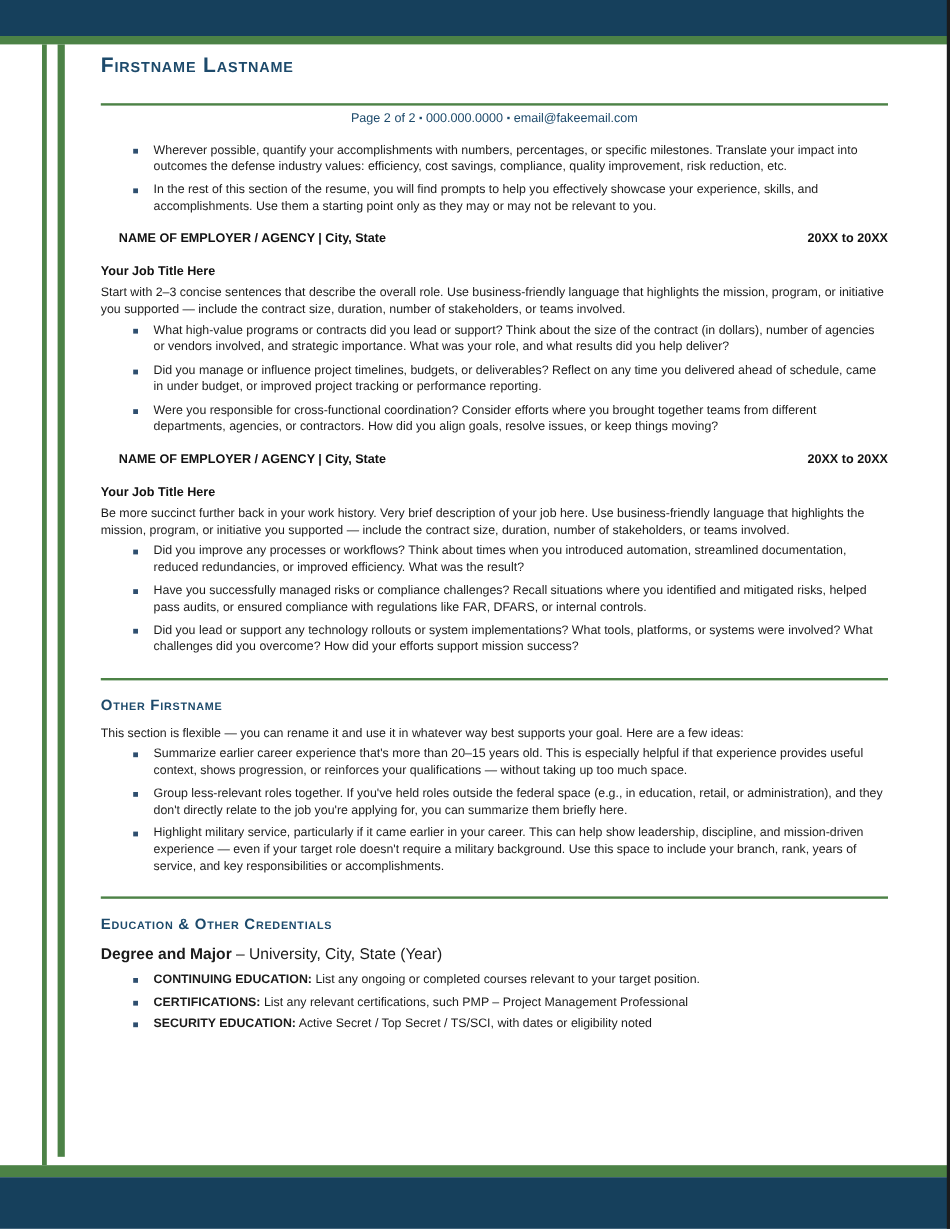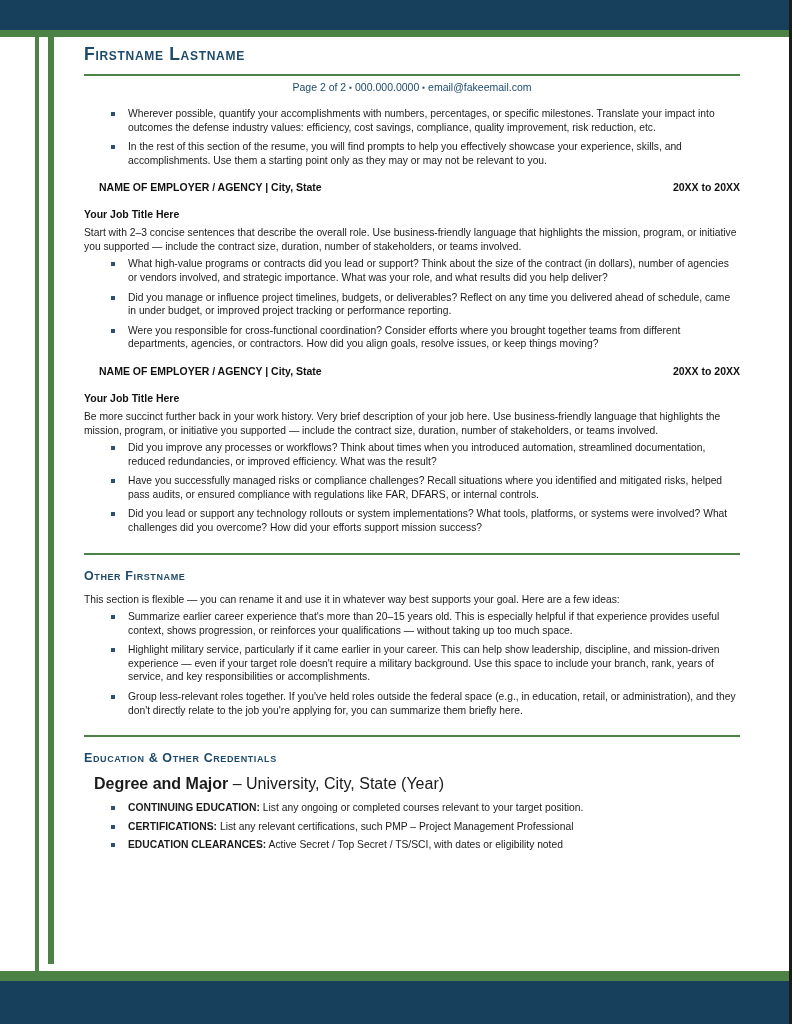--- a/index.html
+++ b/index.html
@@ -77,21 +77,21 @@
     bottom: 60px;
   }
 
   
   .name {
     color: #1d4a6b;
     font-size: 17.5px;
     font-weight: bold;
     font-variant: small-caps;
     letter-spacing: 0.7px;
-    padding-bottom: 9px;
+    padding-bottom: 21px;
     white-space: nowrap;
   }
   .name-rule {
     height: 2px;
     background: #4c8246;
     margin-bottom: 5px;
   }
   .contact {
     text-align: center;
     color: #1d4a6b;
@@ -169,23 +169,23 @@
   }
   .section-title {
     color: #1d4a6b;
     font-size: 12.5px;
     font-weight: bold;
     font-variant: small-caps;
     letter-spacing: 0.6px;
     margin-bottom: 10px;
   }
   .degree {
-    font-size: 16px;
+    font-size: 13px;
     color: #1b1b1b;
-    margin: 6px 0 8px 10px;
+    margin: 6px 0 8px 0;
   }
   .degree b { font-weight: bold; }
   .cred-label { font-weight: bold; }
 </style>
 </head>
 <body>
 
 <div class="page">
 
   <div class="bar-top"></div>
@@ -238,30 +238,30 @@
         <li>Did you lead or support any technology rollouts or system implementations? What tools, platforms, or systems were involved? What challenges did you overcome? How did your efforts support mission success?</li>
       </ul>
     </div>
 
     <div class="section">
       <div class="section-rule"></div>
       <div class="section-title">Other Firstname</div>
       <div class="para">This section is flexible — you can rename it and use it in whatever way best supports your goal. Here are a few ideas:</div>
       <ul class="bullets">
         <li>Summarize earlier career experience that's more than 20–15 years old. This is especially helpful if that experience provides useful context, shows progression, or reinforces your qualifications — without taking up too much space.</li>
+        <li>Group less-relevant roles together. If you've held roles outside the federal space (e.g., in education, retail, or administration), and they don't directly relate to the job you're applying for, you can summarize them briefly here.</li>
         <li>Highlight military service, particularly if it came earlier in your career. This can help show leadership, discipline, and mission-driven experience — even if your target role doesn't require a military background. Use this space to include your branch, rank, years of service, and key responsibilities or accomplishments.</li>
-        <li>Group less-relevant roles together. If you've held roles outside the federal space (e.g., in education, retail, or administration), and they don't directly relate to the job you're applying for, you can summarize them briefly here.</li>
       </ul>
     </div>
 
     <div class="section">
       <div class="section-rule"></div>
       <div class="section-title">Education &amp; Other Credentials</div>
       <div class="degree"><b>Degree and Major</b><span> – University, City, State (Year)</span></div>
       <ul class="bullets tight">
         <li><span class="cred-label">CONTINUING EDUCATION:</span><span> List any ongoing or completed courses relevant to your target position.</span></li>
         <li><span class="cred-label">CERTIFICATIONS:</span><span> List any relevant certifications, such PMP – Project Management Professional</span></li>
-        <li><span class="cred-label">EDUCATION CLEARANCES:</span><span> Active Secret / Top Secret / TS/SCI, with dates or eligibility noted</span></li>
+        <li><span class="cred-label">SECURITY EDUCATION:</span><span> Active Secret / Top Secret / TS/SCI, with dates or eligibility noted</span></li>
       </ul>
     </div>
 
   </div>
 </div>
 
 </body></html>

